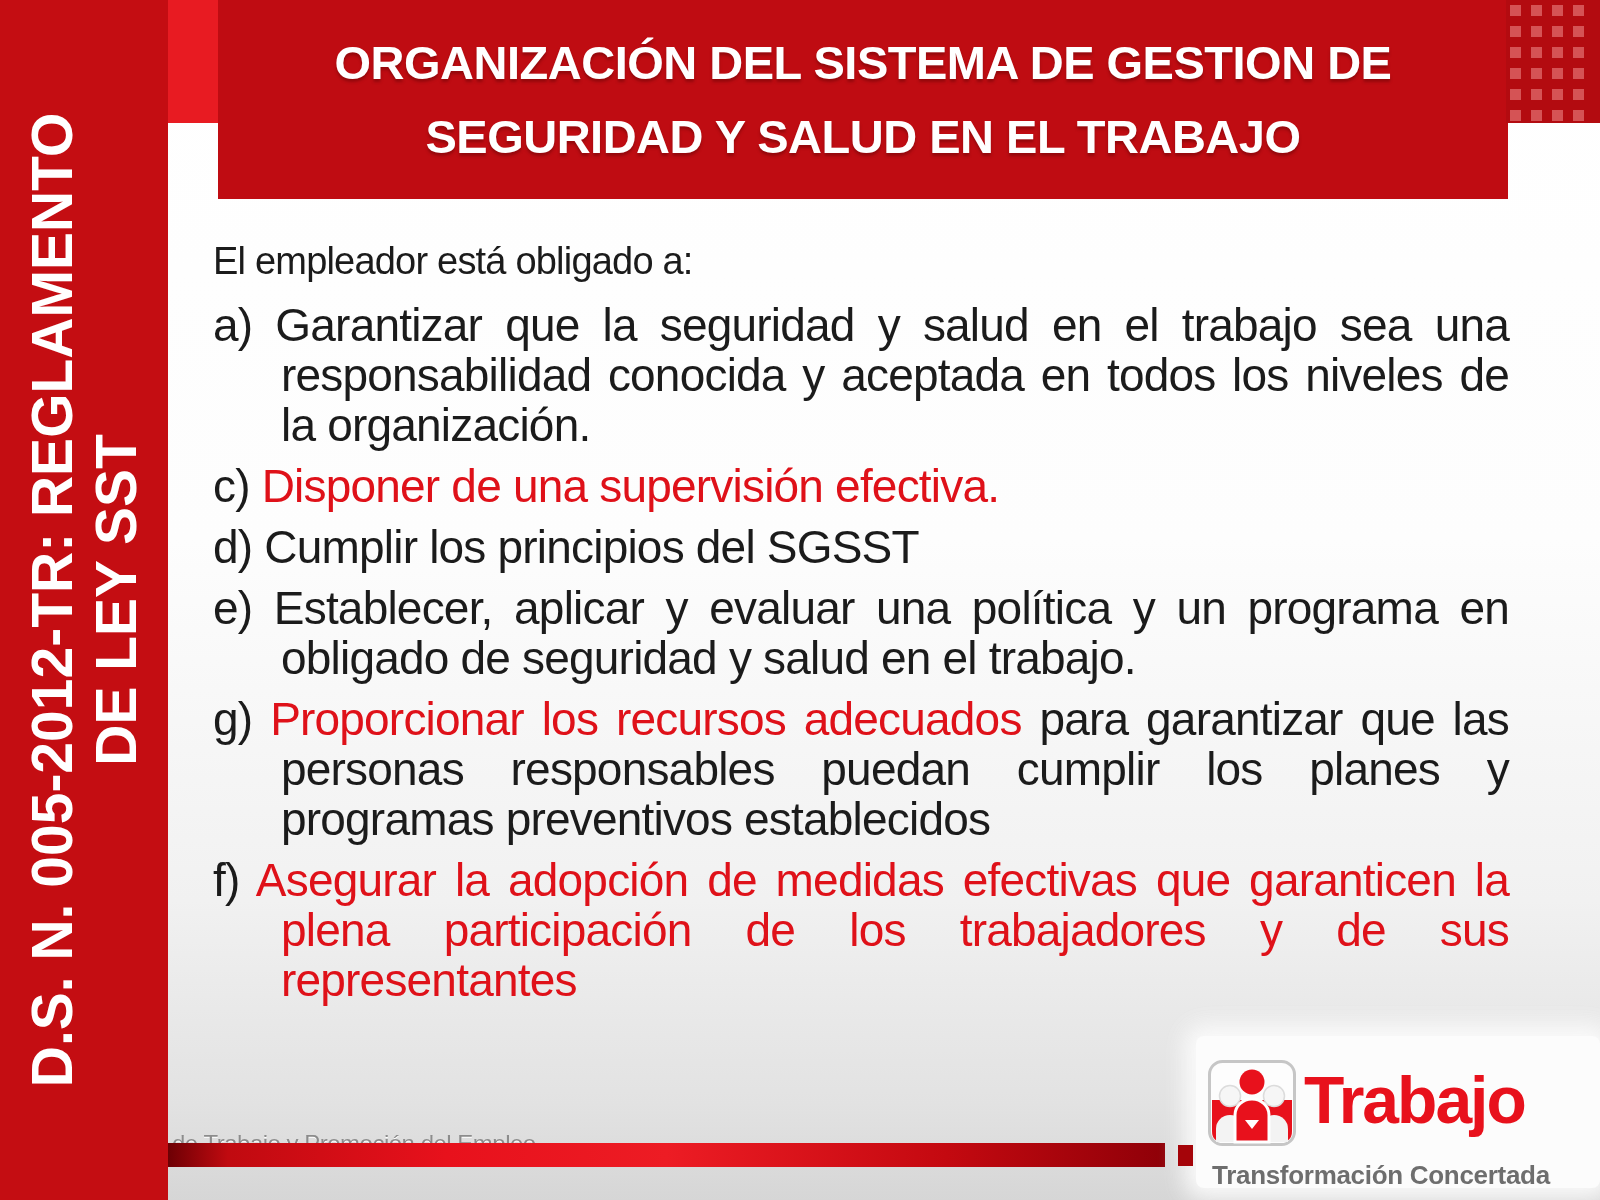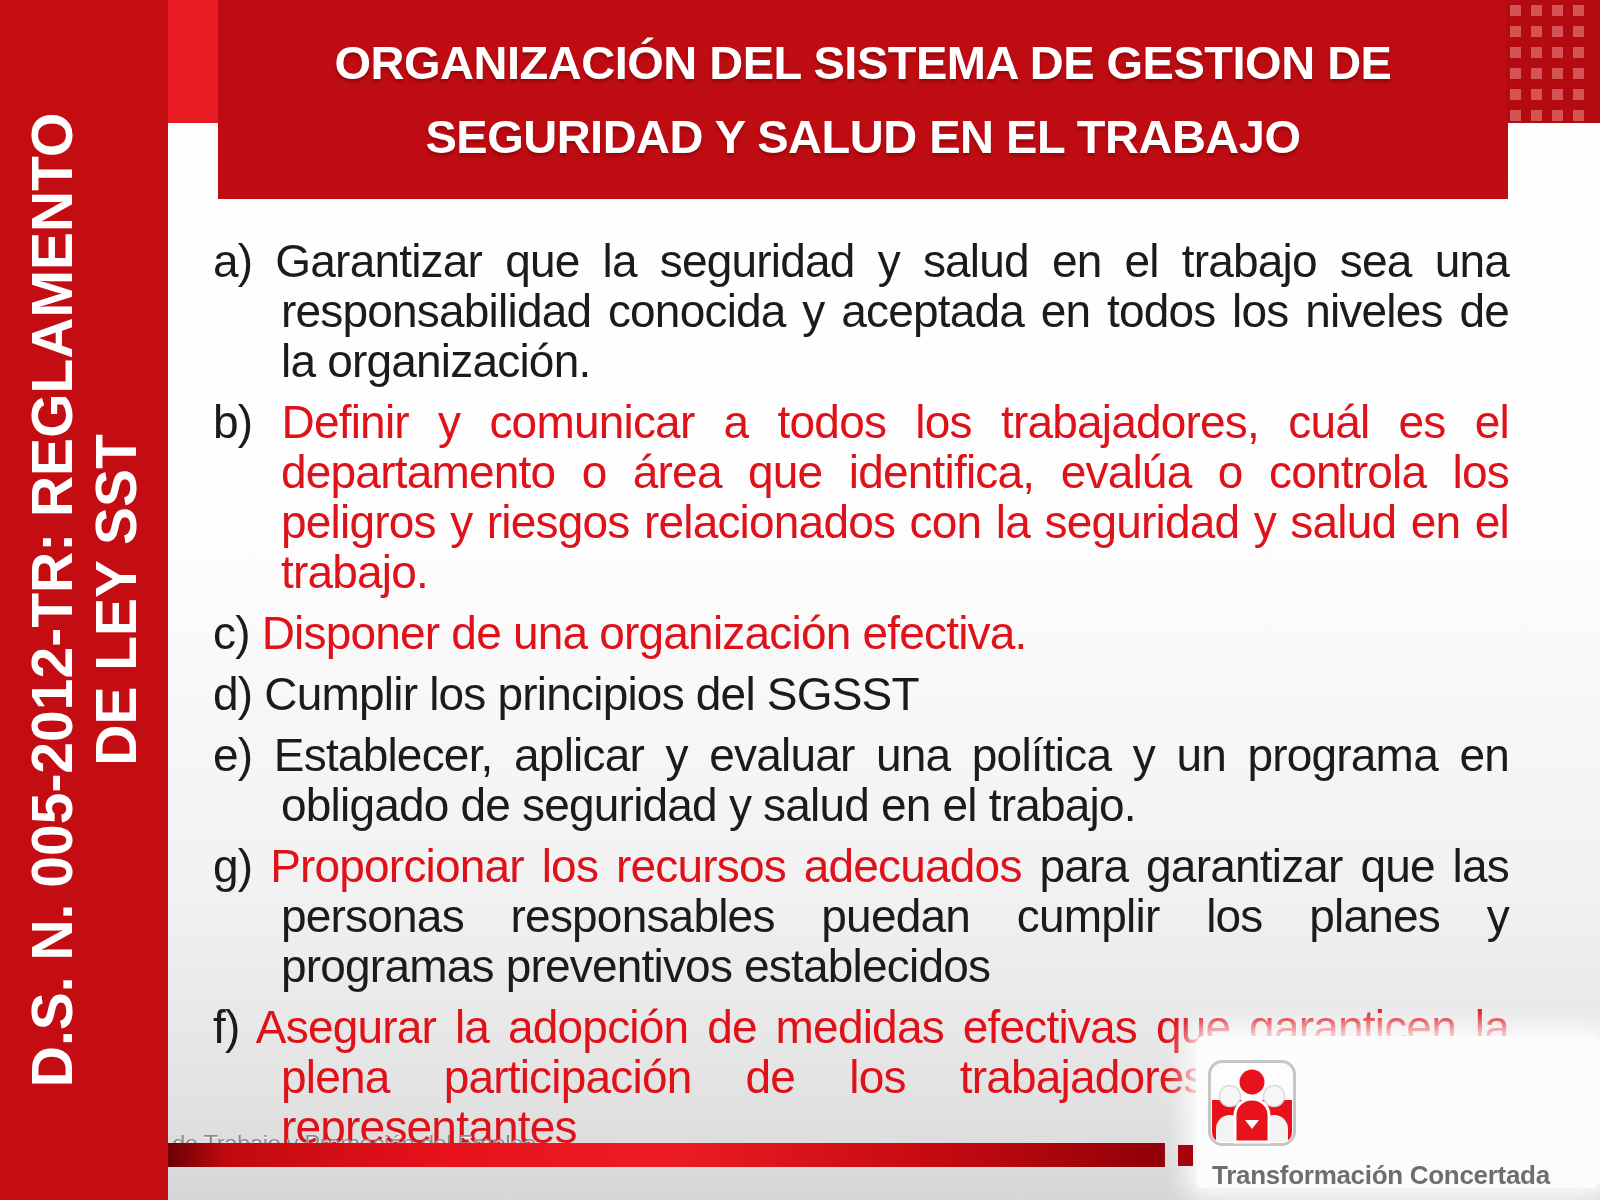--- a/index.html
+++ b/index.html
@@ -113,24 +113,24 @@
       <span></span>
       <span></span>
       <span></span>
       <span></span>
       <span></span>
       <span></span>
       <span></span>
     </div>
 
   <div class="content">
+    <div class="intro">El empleador está obligado a:</div>
     <div id="obligation-list">
         <div class="item"><span class="marker">a) </span><span class="seg-black">Garantizar que la seguridad y salud en el trabajo sea una responsabilidad conocida y aceptada en todos los niveles de la organización.</span></div>
-        <div class="item"><span class="marker">b) </span><span class="seg-red">Definir y comunicar a todos los trabajadores, cuál es el departamento o área que identifica, evalúa o controla los peligros y riesgos relacionados con la seguridad y salud en el trabajo.</span></div>
-        <div class="item"><span class="marker">c) </span><span class="seg-red">Disponer de una organización efectiva.</span></div>
+        <div class="item"><span class="marker">c) </span><span class="seg-red">Disponer de una supervisión efectiva.</span></div>
         <div class="item"><span class="marker">d) </span><span class="seg-black">Cumplir los principios del SGSST</span></div>
         <div class="item"><span class="marker">e) </span><span class="seg-black">Establecer, aplicar y evaluar una política y un programa en obligado de seguridad y salud en el trabajo.</span></div>
         <div class="item"><span class="marker">g) </span><span class="seg-red">Proporcionar los recursos adecuados</span><span class="seg-black"> para garantizar que las personas responsables puedan cumplir los planes y programas preventivos establecidos</span></div>
         <div class="item"><span class="marker">f) </span><span class="seg-red">Asegurar la adopción de medidas efectivas que garanticen la plena participación de los trabajadores y de sus representantes</span></div>
       </div>
   </div>
 
   <div class="ministry-text">de Trabajo y Promoción del Empleo</div>
 
   <div class="stripe"></div>
@@ -143,17 +143,18 @@
         <rect x="1.5" y="1.5" width="85" height="83" rx="13" fill="#fdfdfd" stroke="#c6c6c6" stroke-width="3"></rect>
         <path d="M4,40 h80 v31 q0,11 -11,11 h-58 q-11,0 -11,-11 z" class="logo-red-fill"></path>
         <circle cx="22" cy="36" r="10.5" fill="#f6f6f6" stroke="#dcdcdc" stroke-width="1.5"></circle>
         <circle cx="66" cy="36" r="10.5" fill="#f6f6f6" stroke="#dcdcdc" stroke-width="1.5"></circle>
         <path d="M8,82 v-13 a14,14 0 0 1 28,0 v13 z" fill="#f3f3f3"></path>
         <path d="M52,82 v-13 a14,14 0 0 1 28,0 v13 z" fill="#f3f3f3"></path>
         <circle cx="44" cy="22" r="12.5" class="logo-red-fill"></circle>
         <path d="M27,82 v-27 a17,16 0 0 1 34,0 v27 z" class="logo-red-fill" stroke="#ffffff" stroke-width="3"></path>
         <path d="M37,60 h14 l-7,9 z" fill="#ffffff"></path>
       </svg>
+      <div class="logo-title">Trabajo</div>
     </div>
     <div class="logo-subtitle">Transformación Concertada</div>
   </div>
 
 </div>
 
 </body></html>

